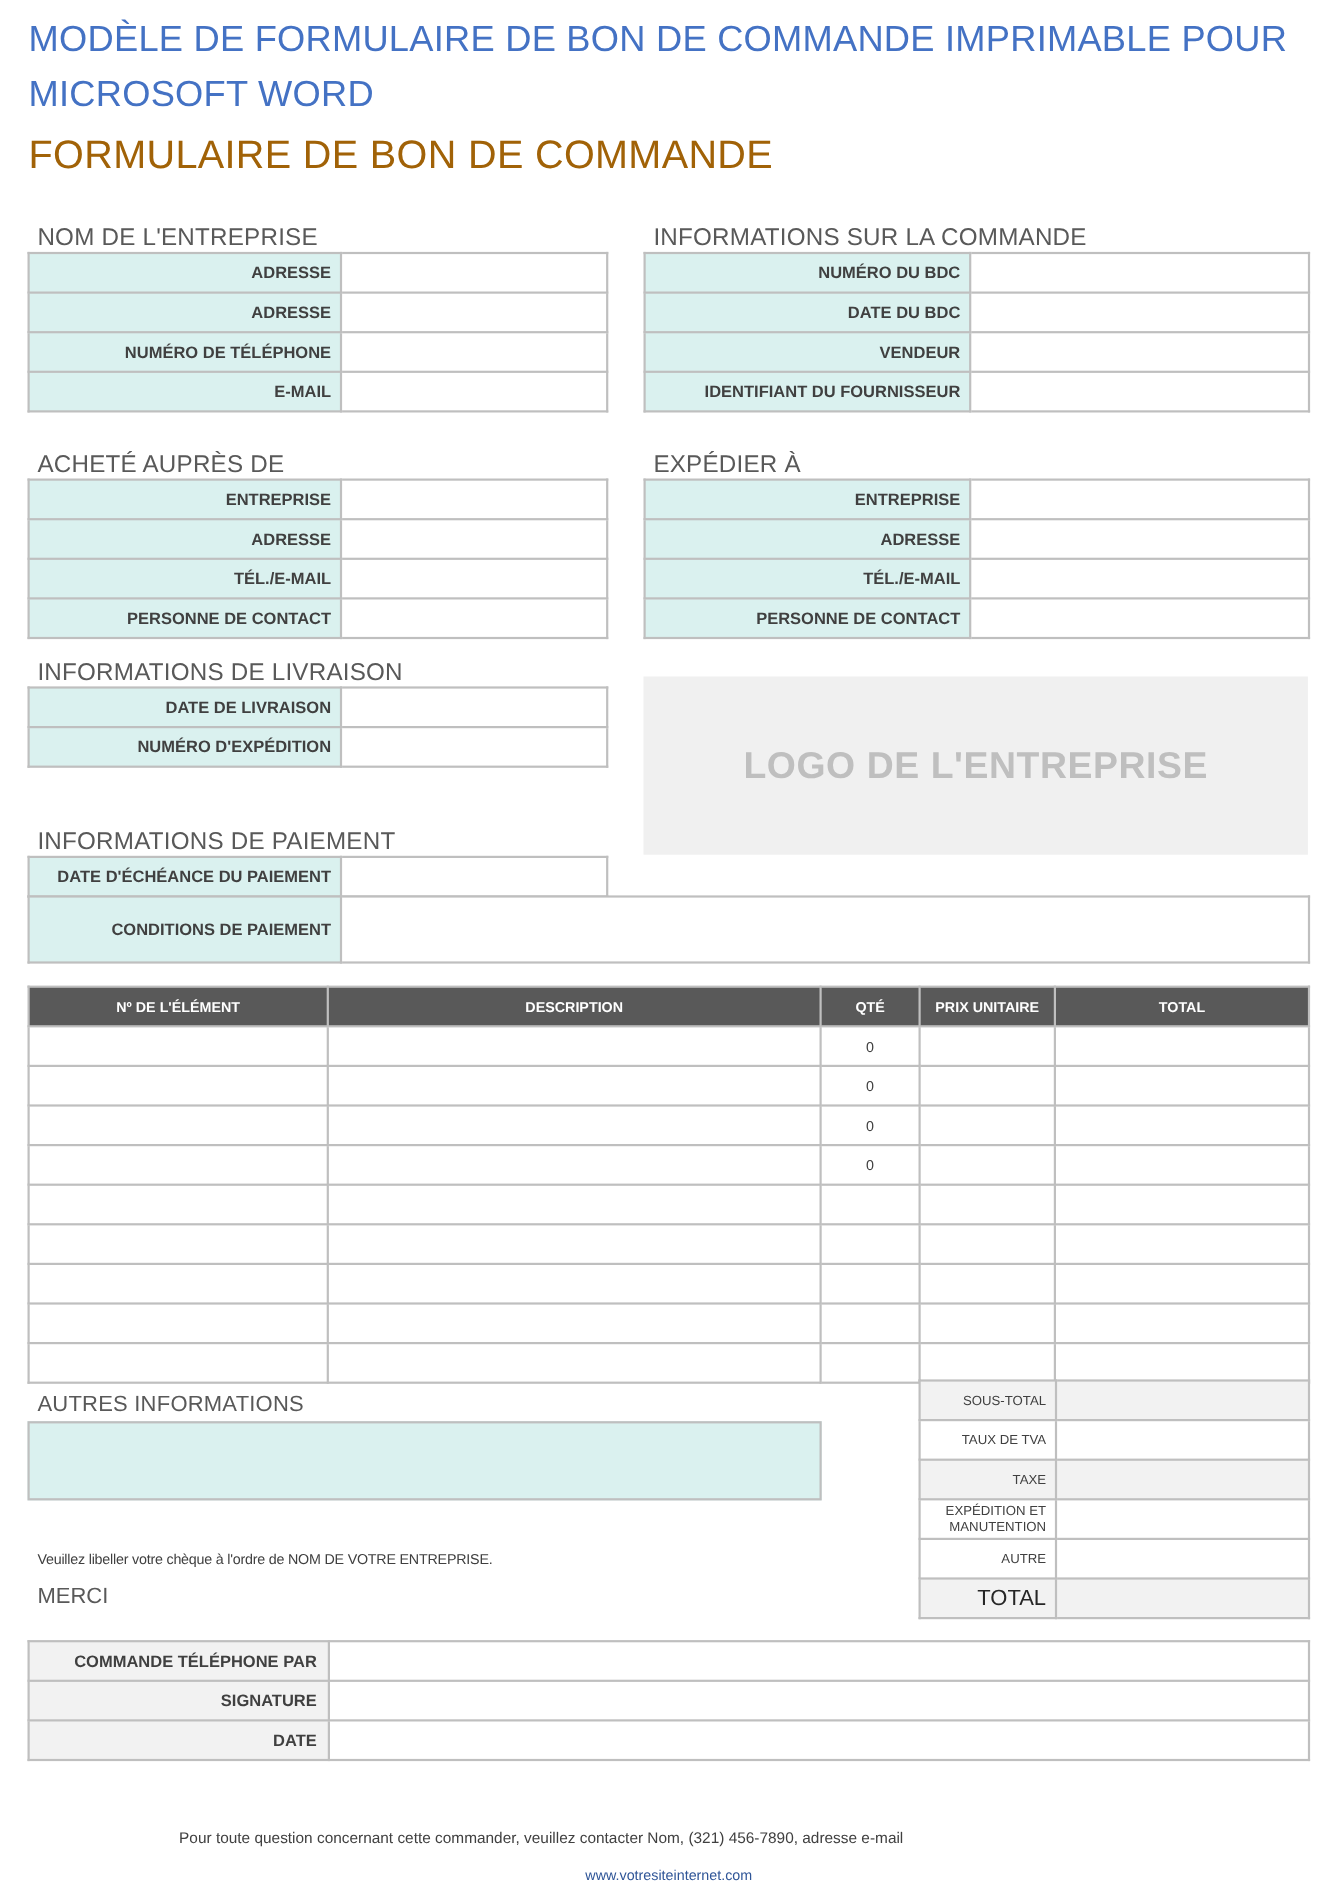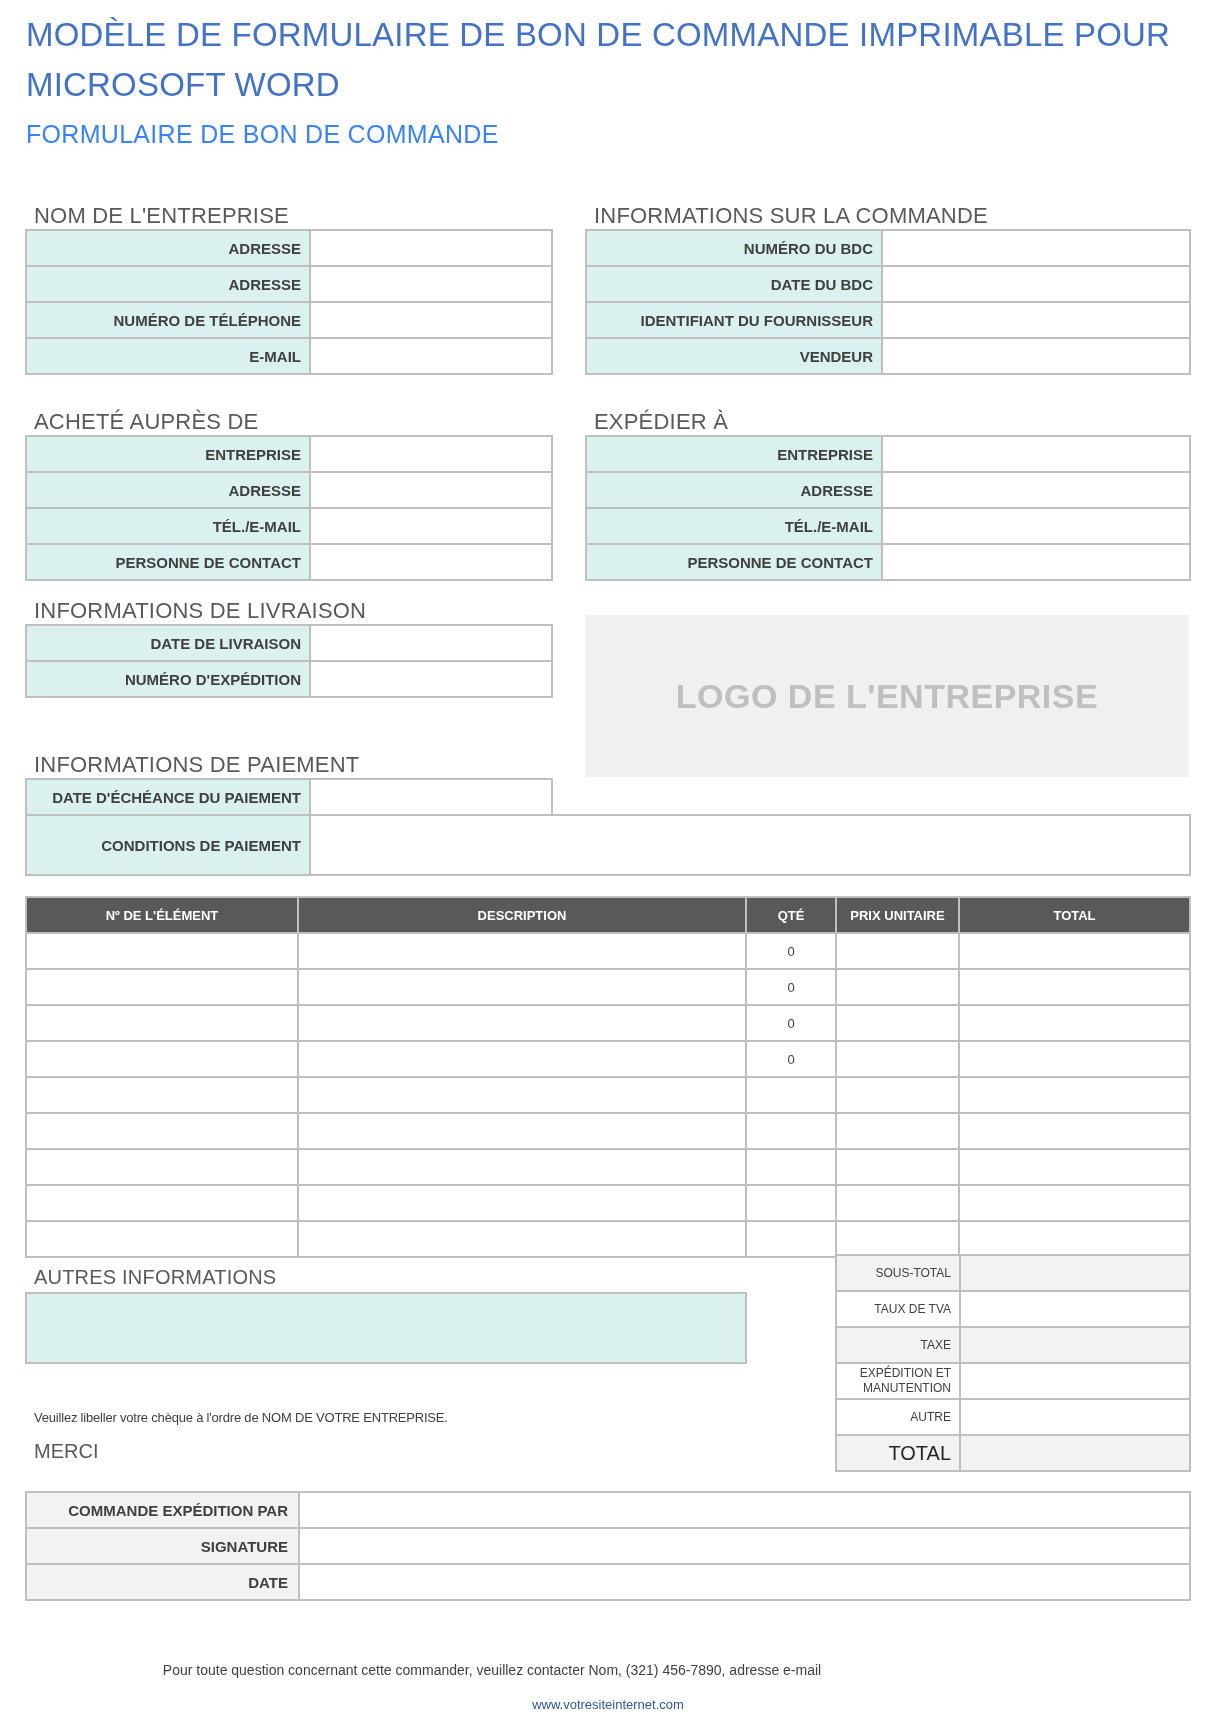--- a/index.html
+++ b/index.html
@@ -1,21 +1,21 @@
 <!DOCTYPE html>
 <html><head>
 <meta charset="utf-8">
 <style>
   * { box-sizing: border-box; margin: 0; padding: 0; }
   html, body { width: 1216px; height: 1723px; background: #ffffff; }
   body { position: relative; font-family: "Liberation Sans", sans-serif; color: #404040; overflow: hidden; }
   .abs { position: absolute; }
 
   .doc-title { left: 26px; top: 10px; width: 1170px; font-size: 33px; line-height: 50px; font-weight: normal; color: #4472c4; letter-spacing: 0.2px; }
-  .form-title { left: 26px; top: 120px; font-size: 25px; color: #3b82f6; font-weight: normal; letter-spacing: 0.3px; }
+  .form-title { left: 26px; top: 120px; font-size: 36px; color: #a16207; font-weight: normal; letter-spacing: 0.3px; }
 
   .sec-title { font-size: 22px; color: #595959; font-weight: normal; letter-spacing: 0.2px; }
 
   table.kv { border-collapse: collapse; table-layout: fixed; }
   table.kv td { border: 2px solid #bfbfbf; height: 36px; font-size: 15px; }
   table.kv td.lbl { background: #daf1ef; text-align: right; padding-right: 8px; font-weight: bold; color: #404040; }
   table.kv td.val { background: #ffffff; }
 
   .logo-box { left: 585px; top: 615px; width: 604px; height: 162px; background: #f0f0f0; display: flex; align-items: center; justify-content: center; }
   .logo-box span { font-size: 34px; font-weight: bold; color: #bfbfbf; letter-spacing: 0.5px; }
@@ -84,25 +84,25 @@
   <tbody>
       <tr>
         <td class="lbl">NUMÉRO DU BDC</td>
         <td class="val"></td>
       </tr>
   <tr>
         <td class="lbl">DATE DU BDC</td>
         <td class="val"></td>
       </tr>
   <tr>
+        <td class="lbl">VENDEUR</td>
+        <td class="val"></td>
+      </tr>
+  <tr>
         <td class="lbl">IDENTIFIANT DU FOURNISSEUR</td>
-        <td class="val"></td>
-      </tr>
-  <tr>
-        <td class="lbl">VENDEUR</td>
         <td class="val"></td>
       </tr>
 </tbody>
   </table>
 
 <div class="abs sec-title" style="left:34px; top:409px;text-align:center;">ACHETÉ AUPRÈS DE</div>
 <table class="abs kv" style="left:25px; top:435px; width:526px;">
   <colgroup>
       <col style="width:284px">
       <col style="width:242px">
@@ -322,21 +322,21 @@
 <div class="abs note">Veuillez libeller votre chèque à l'ordre de NOM DE VOTRE ENTREPRISE.</div>
 <div class="abs merci">MERCI</div>
 
 <table class="abs approve" style="left:25px; top:1491px; width:1164px;">
   <colgroup>
       <col style="width:273px">
       <col style="width:891px">
     </colgroup>
   <tbody>
       <tr>
-        <td class="lbl">COMMANDE EXPÉDITION PAR</td>
+        <td class="lbl">COMMANDE TÉLÉPHONE PAR</td>
         <td class="val"></td>
       </tr>
   <tr>
         <td class="lbl">SIGNATURE</td>
         <td class="val"></td>
       </tr>
   <tr>
         <td class="lbl">DATE</td>
         <td class="val"></td>
       </tr>

